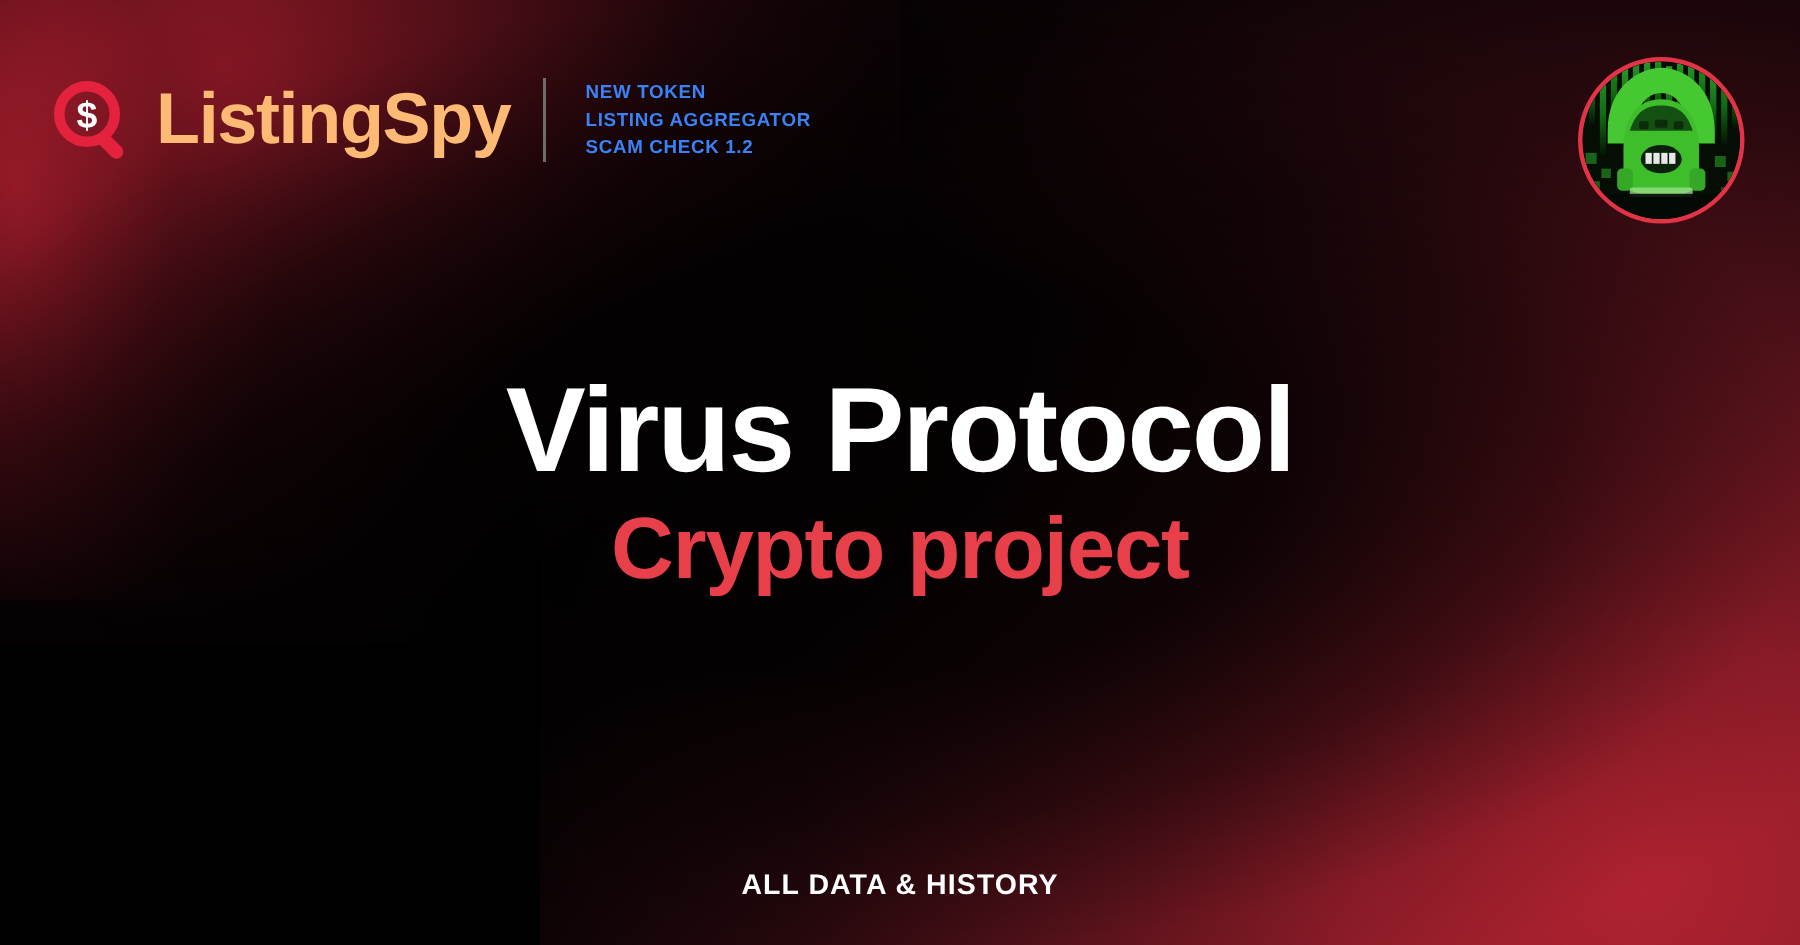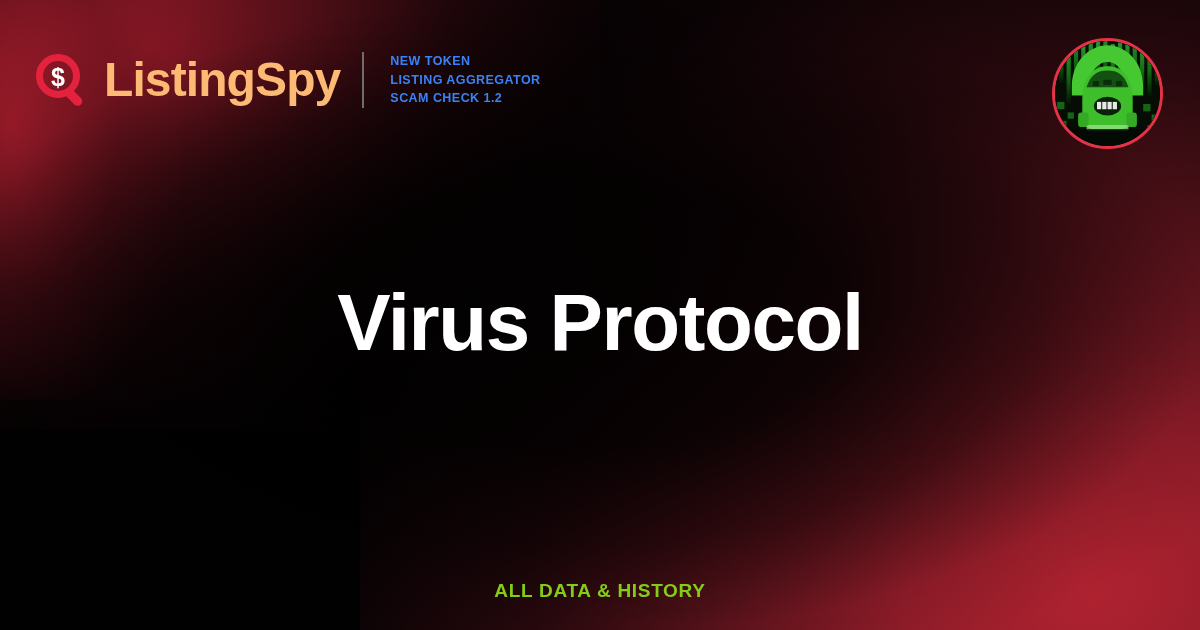--- a/index.html
+++ b/index.html
@@ -160,21 +160,20 @@
   .avatar svg { display:block; width:100%; height:100%; }
 
   
   .hero {
     position:absolute;
     left:0;
     right:0;
     top:246px;
     text-align:center;
     z-index:5;
-    margin-top:36px;
   }
 
   .hero-title {
     font-size:80px;
     font-weight:700;
     color:#ffffff;
     line-height:1.02;
     letter-spacing:-1.4px;
     white-space:nowrap;
   }
@@ -195,21 +194,21 @@
     left:0;
     right:0;
     bottom:28px;
     text-align:center;
     z-index:5;
   }
 
   .footer-text {
     font-size:19px;
     font-weight:700;
-    color:#84cc16;
+    color:#ffffff;
     letter-spacing:0.7px;
   }
 </style>
 </head>
 <body>
 
 <div class="stage">
 
   <div class="glow glow-tl"></div>
   <div class="glow glow-edge"></div>
@@ -307,19 +306,20 @@
         <rect x="68" y="68" width="10" height="14" rx="3" fill="#35A825"></rect>
         <rect x="30" y="80" width="40" height="6" rx="2" fill="#9fe08f" opacity="0.75"></rect>
 
         <rect x="0" y="84" width="100" height="16" fill="#030a03" opacity="0.9"></rect>
       </g>
     </svg>
   </div>
 
   <div class="hero">
     <div class="hero-title">Virus Protocol</div>
+    <div class="hero-subtitle">Crypto project</div>
   </div>
 
   <div class="footer">
     <span class="footer-text">ALL DATA &amp; HISTORY</span>
   </div>
 
 </div>
 
 </body></html>

